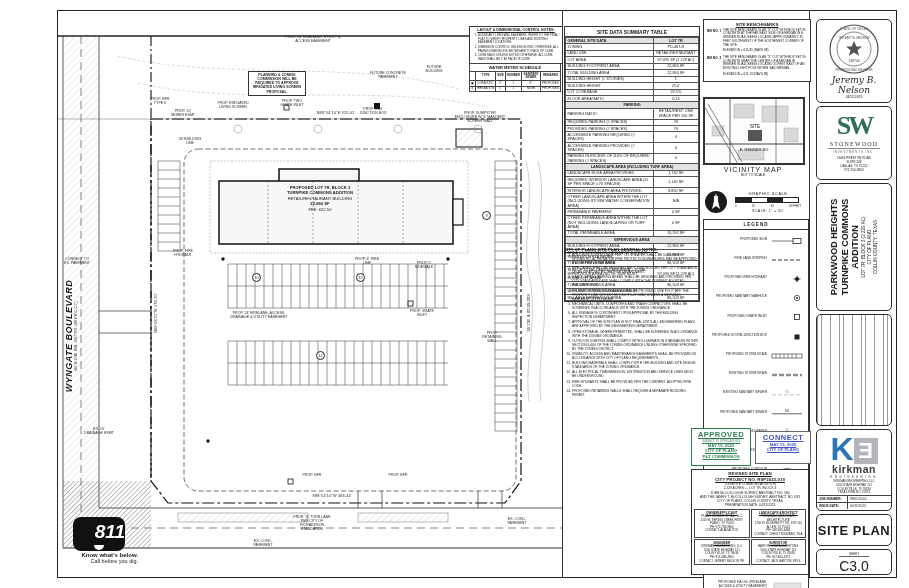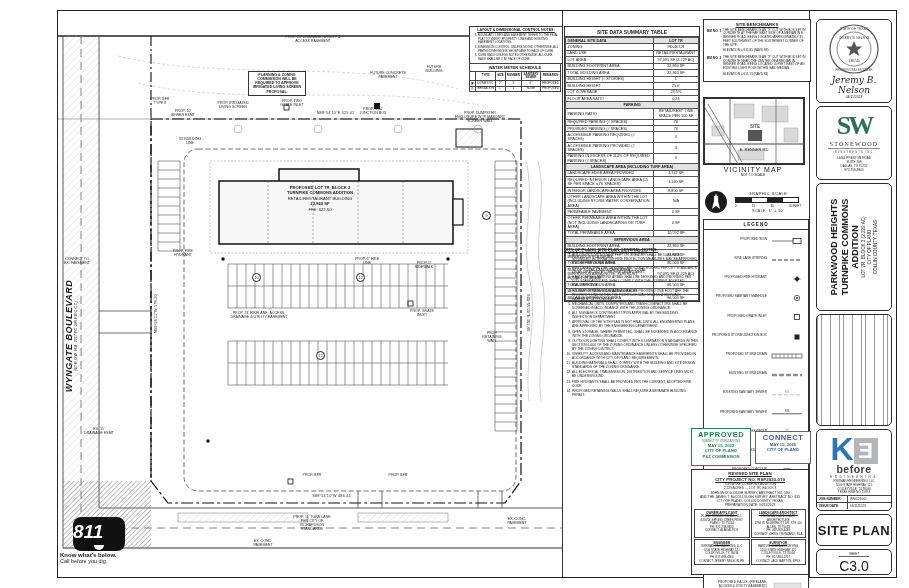--- a/index.html
+++ b/index.html
@@ -27,21 +27,21 @@
   
   .minibox{position:absolute;background:#fff;border:0.8px solid #333;}
   .minibox h4{margin:0;padding:1px 0;text-align:center;font-size:3.6px;text-decoration:underline;}
   .minibox ol{margin:0;padding:1px 2px 1px 8px;}
   .minibox li{font-size:2.9px;line-height:1.25;margin-bottom:1px;text-align:left;}
   table.mini{border-collapse:collapse;width:100%;}
   table.mini th,table.mini td{border:0.5px solid #444;font-size:3px;padding:0.6px 1px;text-align:center;line-height:1.15;}
   table.mini th{font-weight:bold;}
   .wm-title{font-size:4px;font-weight:bold;text-align:center;border:0.5px solid #444;border-bottom:none;padding:1px 0;}
   
-  .c811{position:absolute;left:2px;top:506px;width:78px;text-align:left;}
+  .c811{position:absolute;left:2px;top:506px;width:78px;text-align:right;}
   .c811 .logo{width:52px;height:34px;margin:0 auto;background:#111;border-radius:8px;color:#fff;
               font-size:19px;font-weight:bold;font-style:italic;line-height:30px;position:relative;}
   .c811 .logo .shovel{position:absolute;left:50%;bottom:1px;transform:translateX(-50%);
               width:10px;height:5px;background:#fff;border-radius:0 0 6px 6px;}
   .c811 .t1{font-size:6px;font-weight:bold;margin-top:1px;}
   .c811 .t2{font-size:5.5px;}
 
   
   .sdt{position:absolute;left:506px;top:15px;width:134px;border:1px solid #333;background:#fff;}
   .sdt .ttl{font-size:5px;font-weight:bold;text-align:center;padding:1.5px 0;border-bottom:0.5px solid #444;}
@@ -72,21 +72,21 @@
   .gsc .bar i{flex:1;}
   .gsc .bar i:nth-child(odd){background:#222;}
   .gsc .ticks{display:flex;justify-content:space-between;font-size:3px;width:66px;}
   .gsc .note{font-size:3.6px;text-align:center;margin-top:1px;letter-spacing:.4px;}
   .legend{position:absolute;left:645px;top:208px;width:104px;border:1px solid #333;background:#fff;}
   .legend h3{margin:0;font-size:4.6px;text-align:center;letter-spacing:1px;padding:2px 0;border-bottom:0.7px solid #333;}
   .legend .li{display:flex;align-items:center;justify-content:flex-end;padding:0.6px 3px;}
   .legend .lb{font-size:3.2px;text-align:right;flex:1;line-height:1.1;}
   .legend .sy{width:36px;flex:none;margin-left:2px;}
   
-  .stamp{position:absolute;text-align:center;background:#fff;}
+  .stamp{position:absolute;text-align:center;background:#fff;text-decoration:underline;}
   .stamp.green{left:633px;top:417px;width:58px;height:36px;border:1.4px solid #2e7d4f;color:#2e7d4f;}
   .stamp.blue{left:697px;top:420px;width:54px;height:31px;border:1px solid #666;color:#4053c0;}
   .stamp .l0{font-size:7.5px;font-weight:bold;letter-spacing:.5px;margin-top:1px;}
   .stamp .ls{font-size:2.8px;}
   .stamp .l1{font-size:4.2px;font-weight:bold;line-height:1.25;}
   
   .rev{position:absolute;left:633px;top:458px;width:118px;height:106px;border:1px solid #333;background:#fff;padding:1px 2px;box-sizing:border-box;text-align:center;}
   .rev .hd{font-size:4.4px;font-weight:bold;text-decoration:underline;line-height:1.25;}
   .rev .ln{font-size:3.3px;line-height:1.3;}
   .rev .grid{display:grid;grid-template-columns:1fr 1fr;gap:1px;margin-top:1.5px;}
@@ -861,21 +861,21 @@
       </div>
     </div>
 
     <div class="tb stripes" style="top:303px;height:112px;"></div>
 
     <div class="tb" style="top:418px;height:82px;">
       <div class="ke-logo">
         <span class="ke-k">K</span>
         <span class="ke-e">Ǝ</span>
       </div>
-      <div class="ke-brand">before</div>
+      <div class="ke-brand">kirkman</div>
       <div class="ke-bsub">ENGINEERING</div>
       <div class="ke-ad" id="keAddr">
           <div>KIRKMAN ENGINEERING, LLC</div>
           <div>5200 STATE HIGHWAY 121</div>
           <div>COLLEYVILLE, TX 76034</div>
           <div>TEXAS FIRM NO. 15874</div>
         </div>
       <div class="ke-row">
         <span class="k">JOB NUMBER:</span>
         <span>WMC21002</span>

